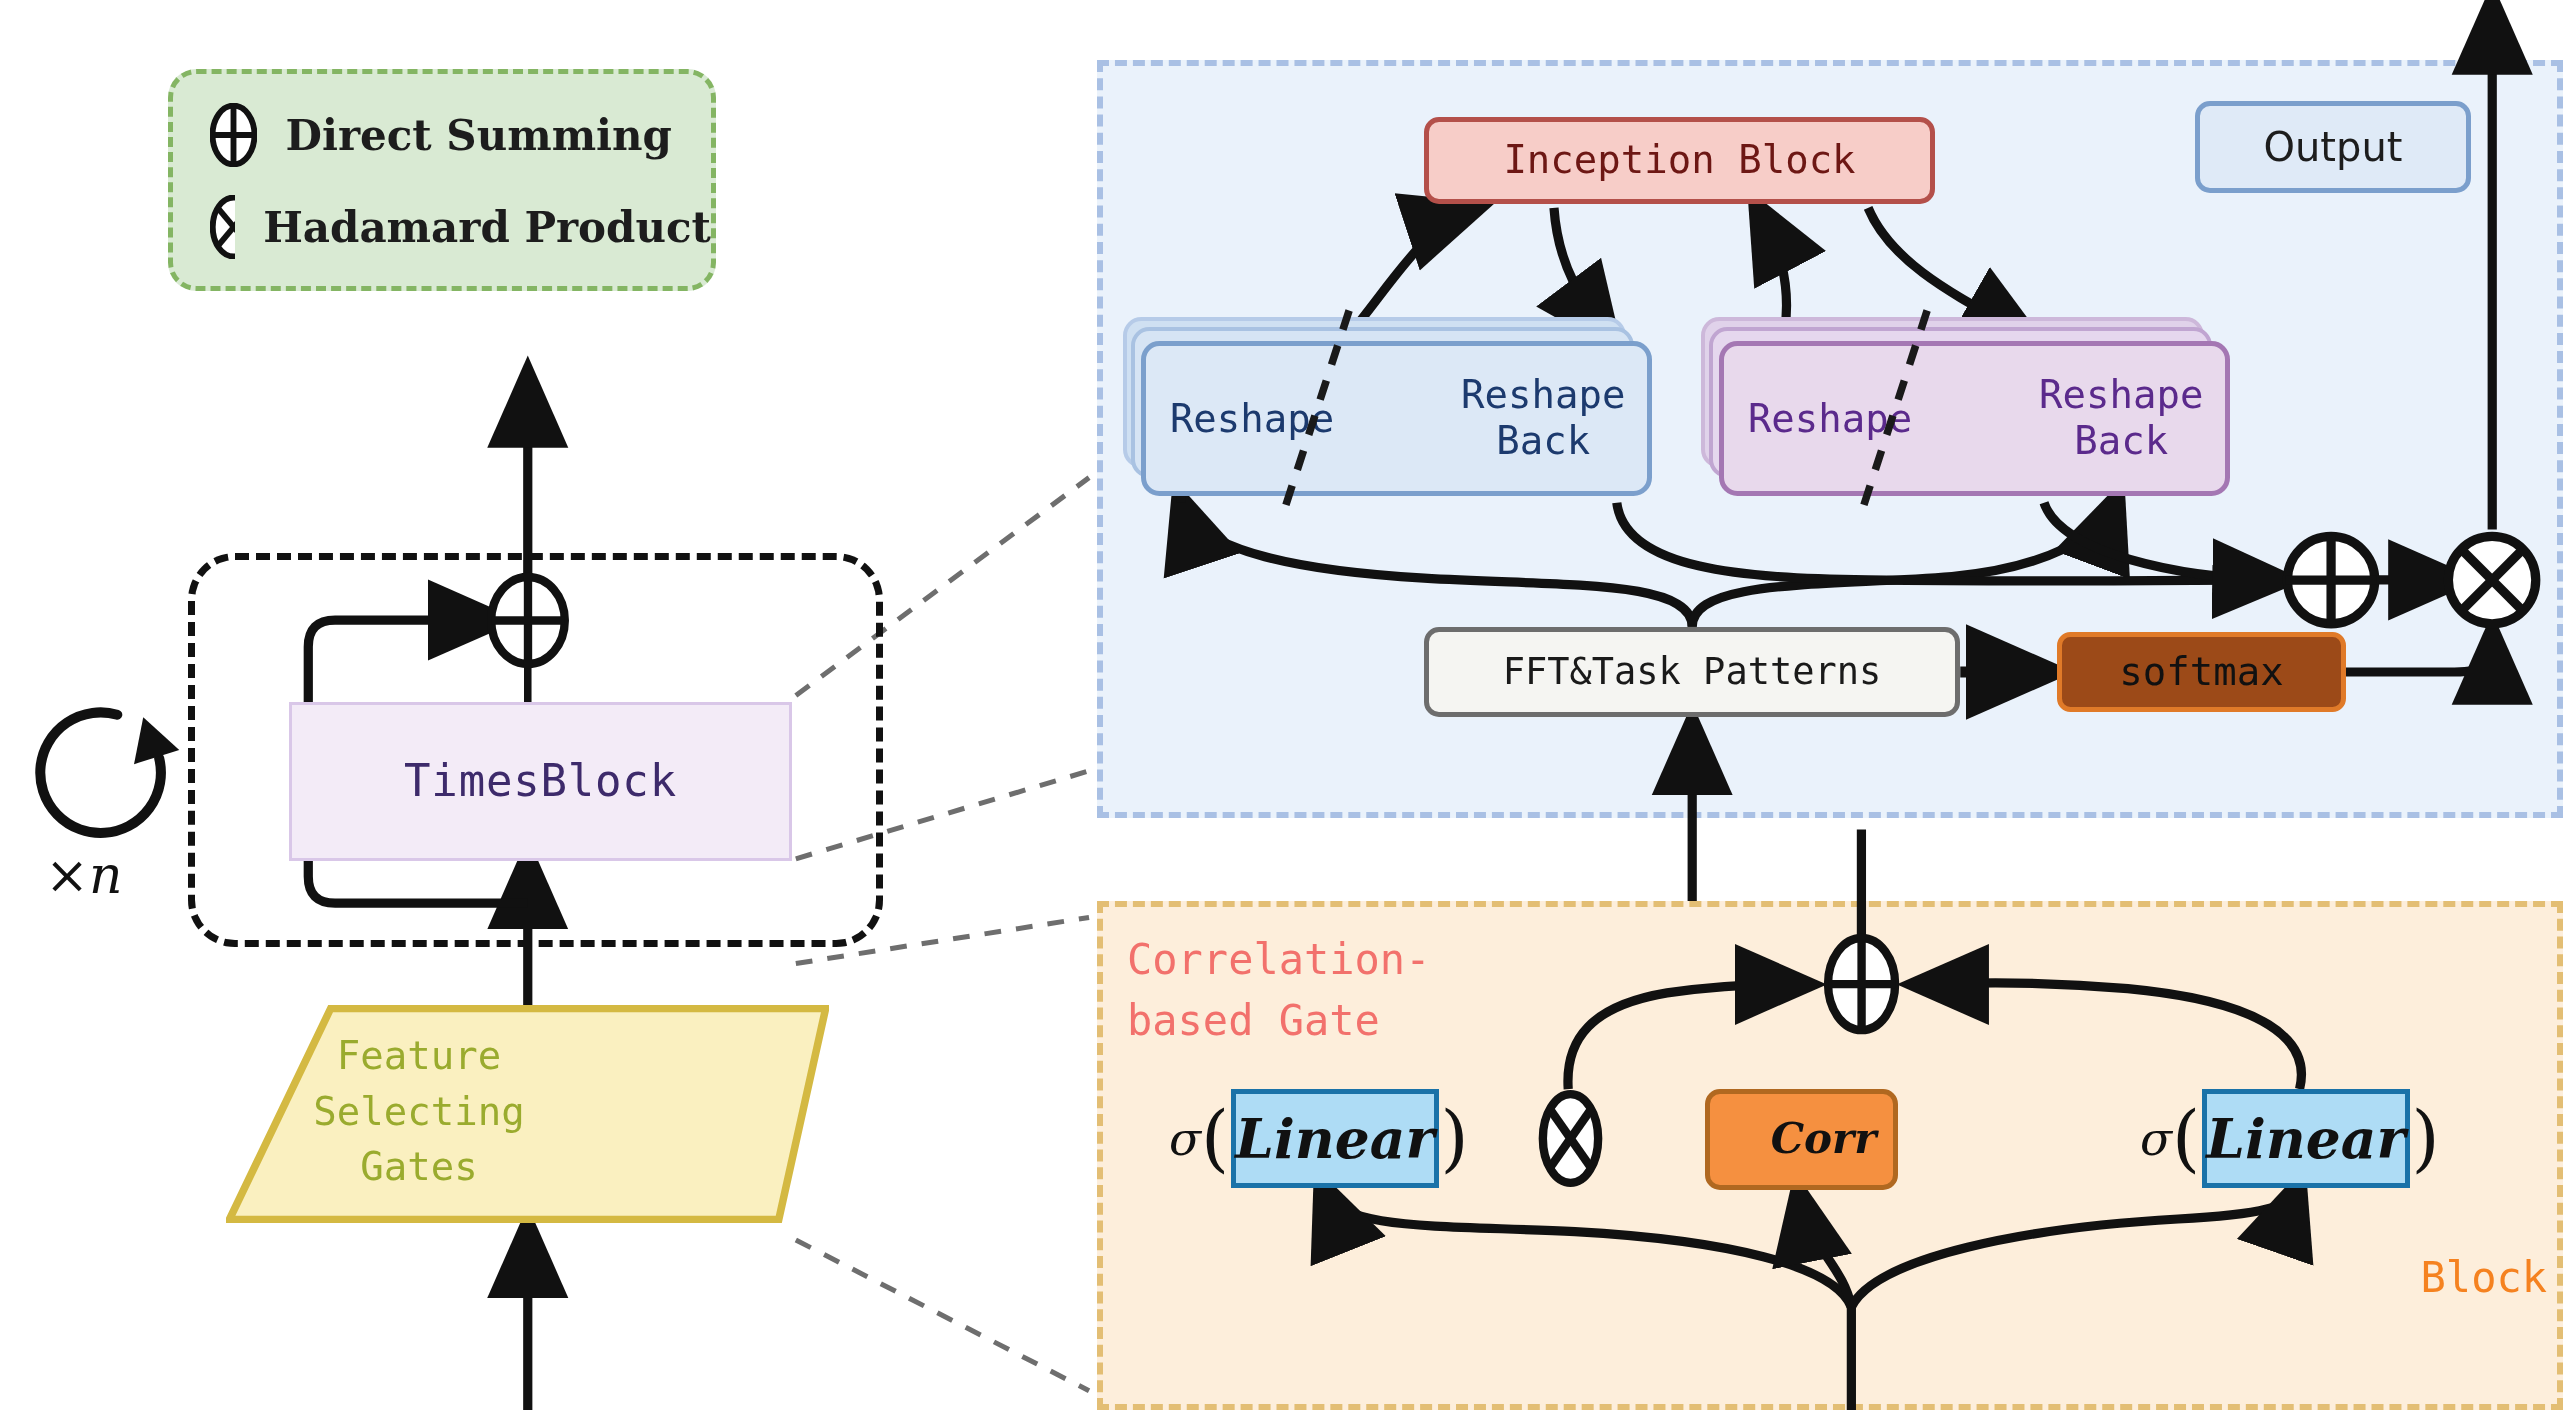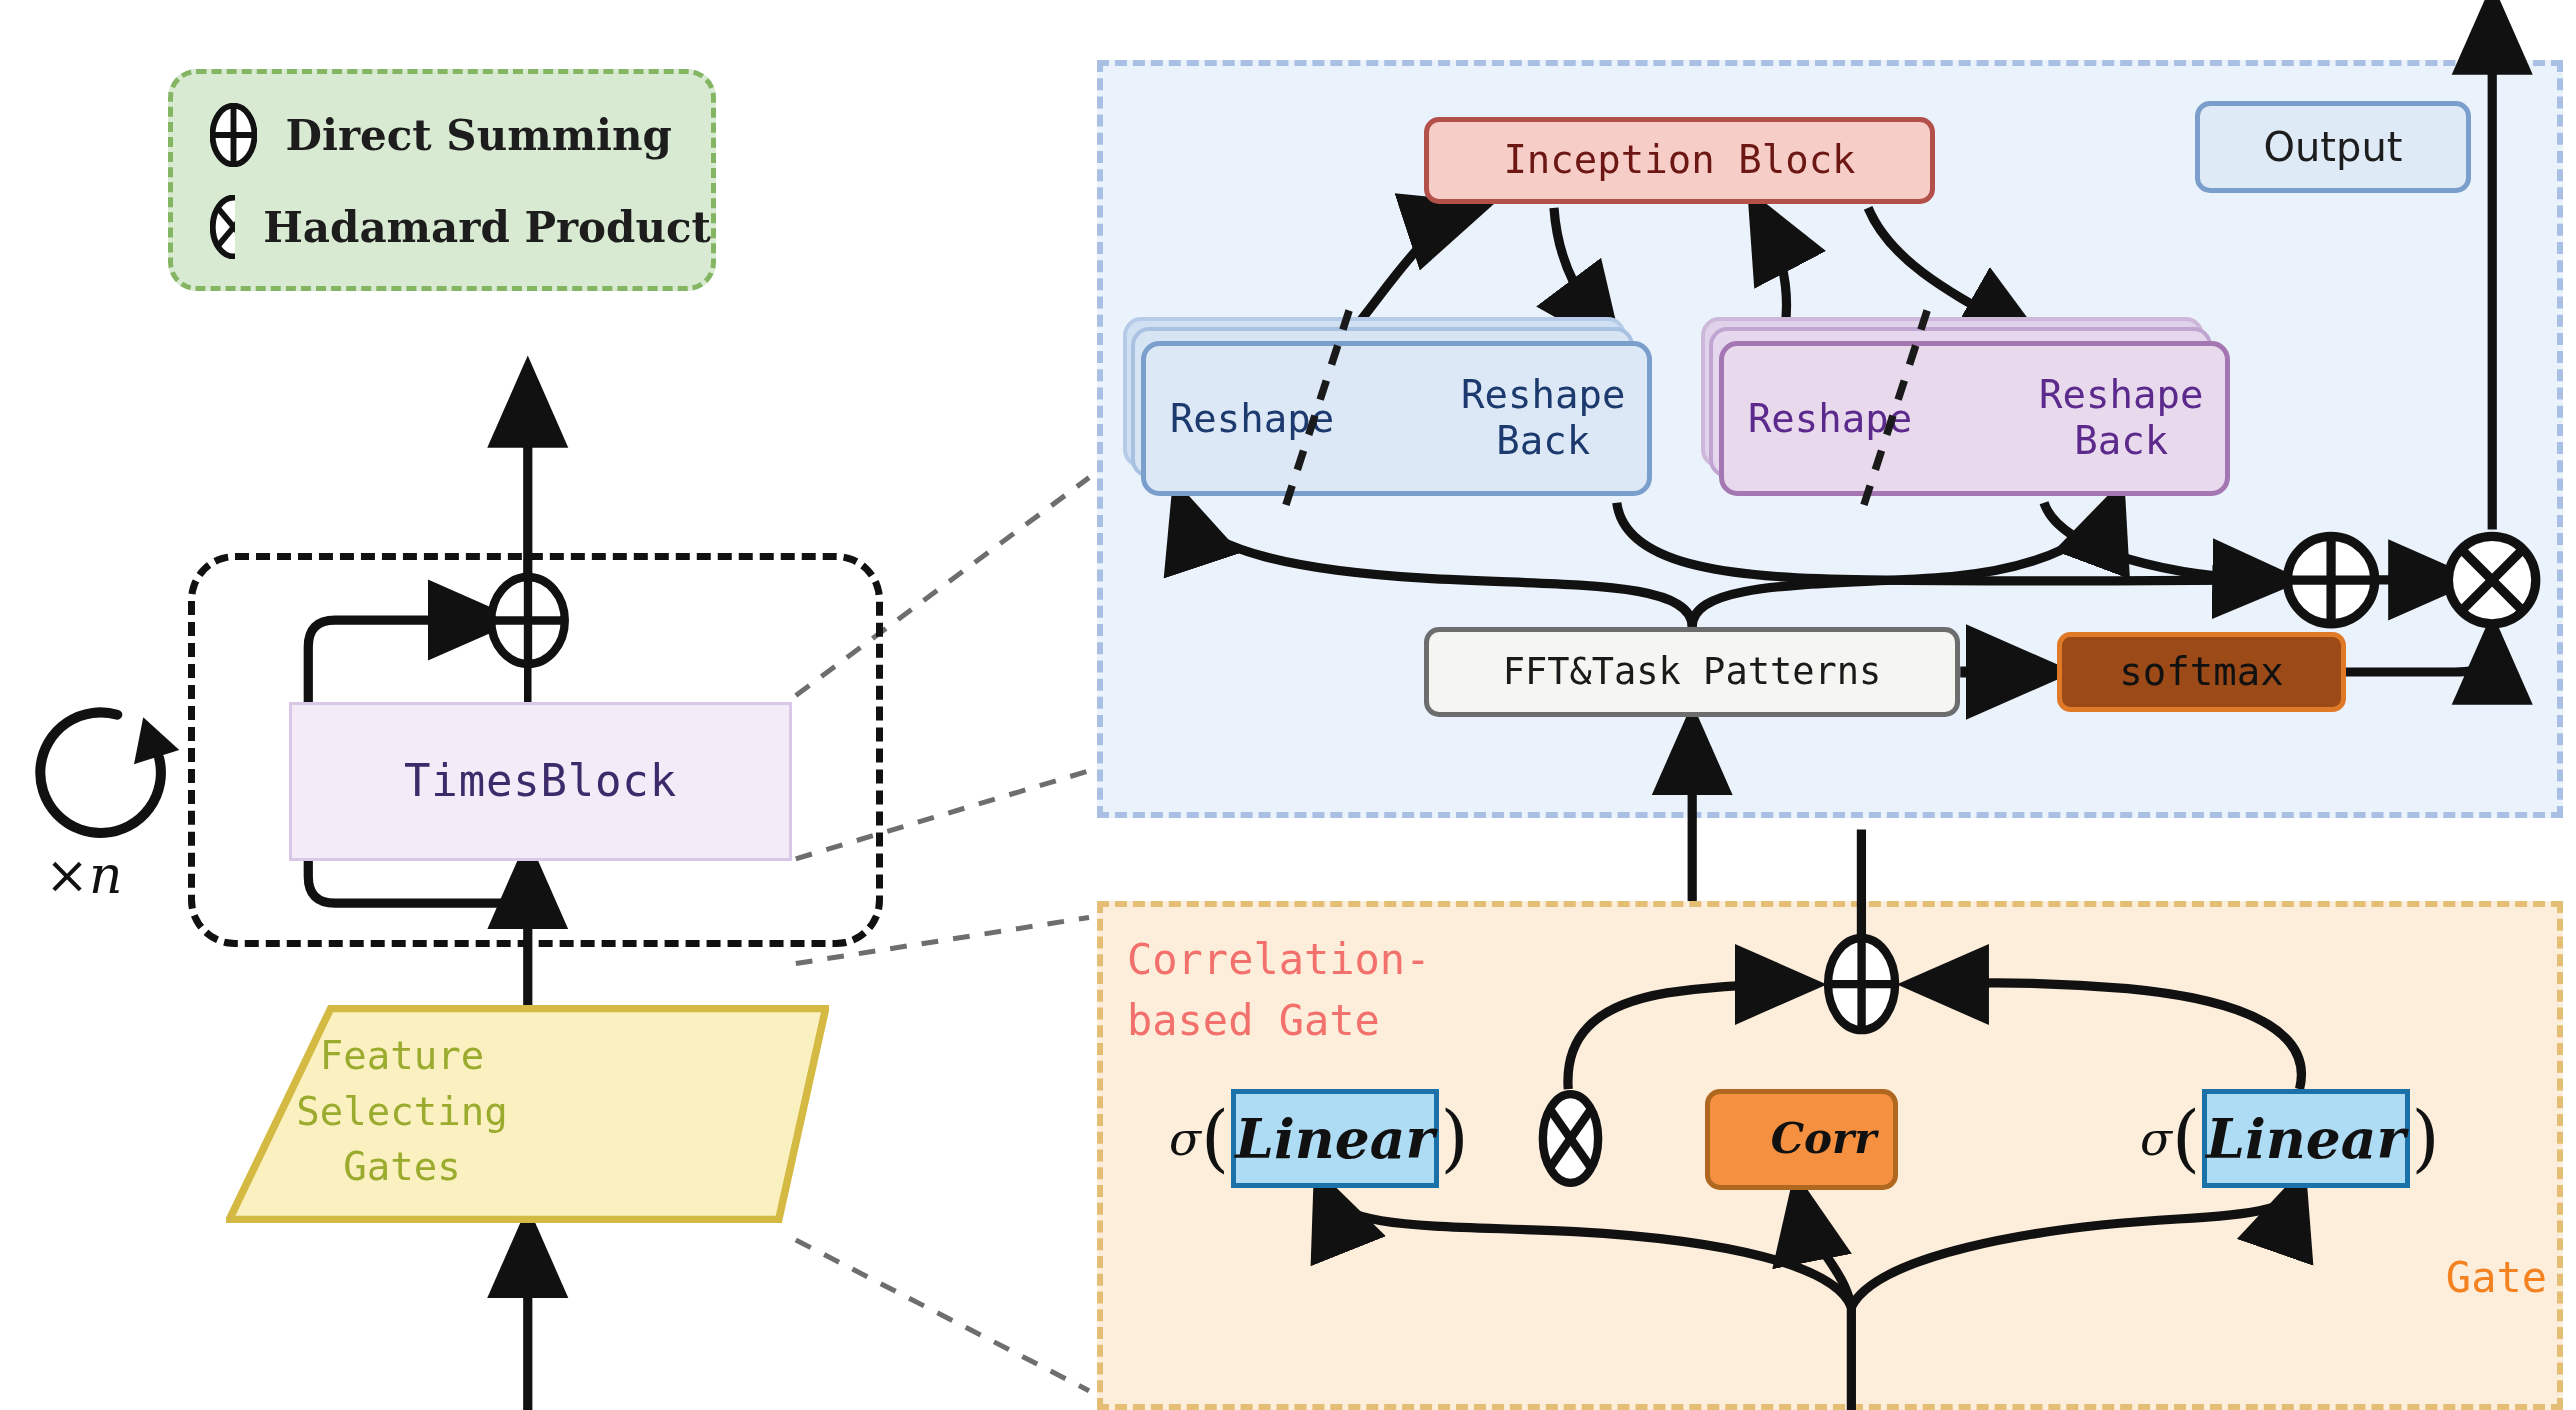--- a/index.html
+++ b/index.html
@@ -50,21 +50,21 @@
     text-align: center; line-height: 1.15;
   }
 
   #timesblock {
     left: 289px; top: 702px; width: 503px; height: 159px;
     background: #f3ebf7; border: 3.4px solid #d9c7e8;
     color: #3d2a6b; font-size: 44px; letter-spacing: 0.8px;
   }
 
   #fsg-text {
-    left: 226px; top: 1009px; width: 352px; height: 205px;
+    left: 243px; top: 1009px; width: 352px; height: 205px;
     color: #9aab2e; font-size: 39px; line-height: 1.42;
     flex-direction: column;
   }
 
   #xn {
     left: 8.4px; top: 838px; width: 151px; height: 75px;
     font-family: "DejaVu Serif", "Liberation Serif", serif;
     font-style: italic; font-size: 52px; color: #111;
   }
 
@@ -348,21 +348,21 @@
 
     <line x1="2222" y1="1120" x2="2222" y2="990" stroke="#111" stroke-width="11"></line>
   </svg>
 
   <div class="abs mono" id="corr-gate-label">
     <div>Correlation-</div>
     <div>based Gate</div>
   </div>
 
   <div class="abs mono" id="self-gate-label">
-    <div>Gate</div>
+    <div>Block</div>
   </div>
 
   <div class="sigma-group" style="left:1169px; top:1089px;">
     <span class="sig">σ</span>
     <span class="paren">(</span>
     <span class="linear-box serif">
       <span>Linear</span>
     </span>
     <span class="paren">)</span>
   </div>

